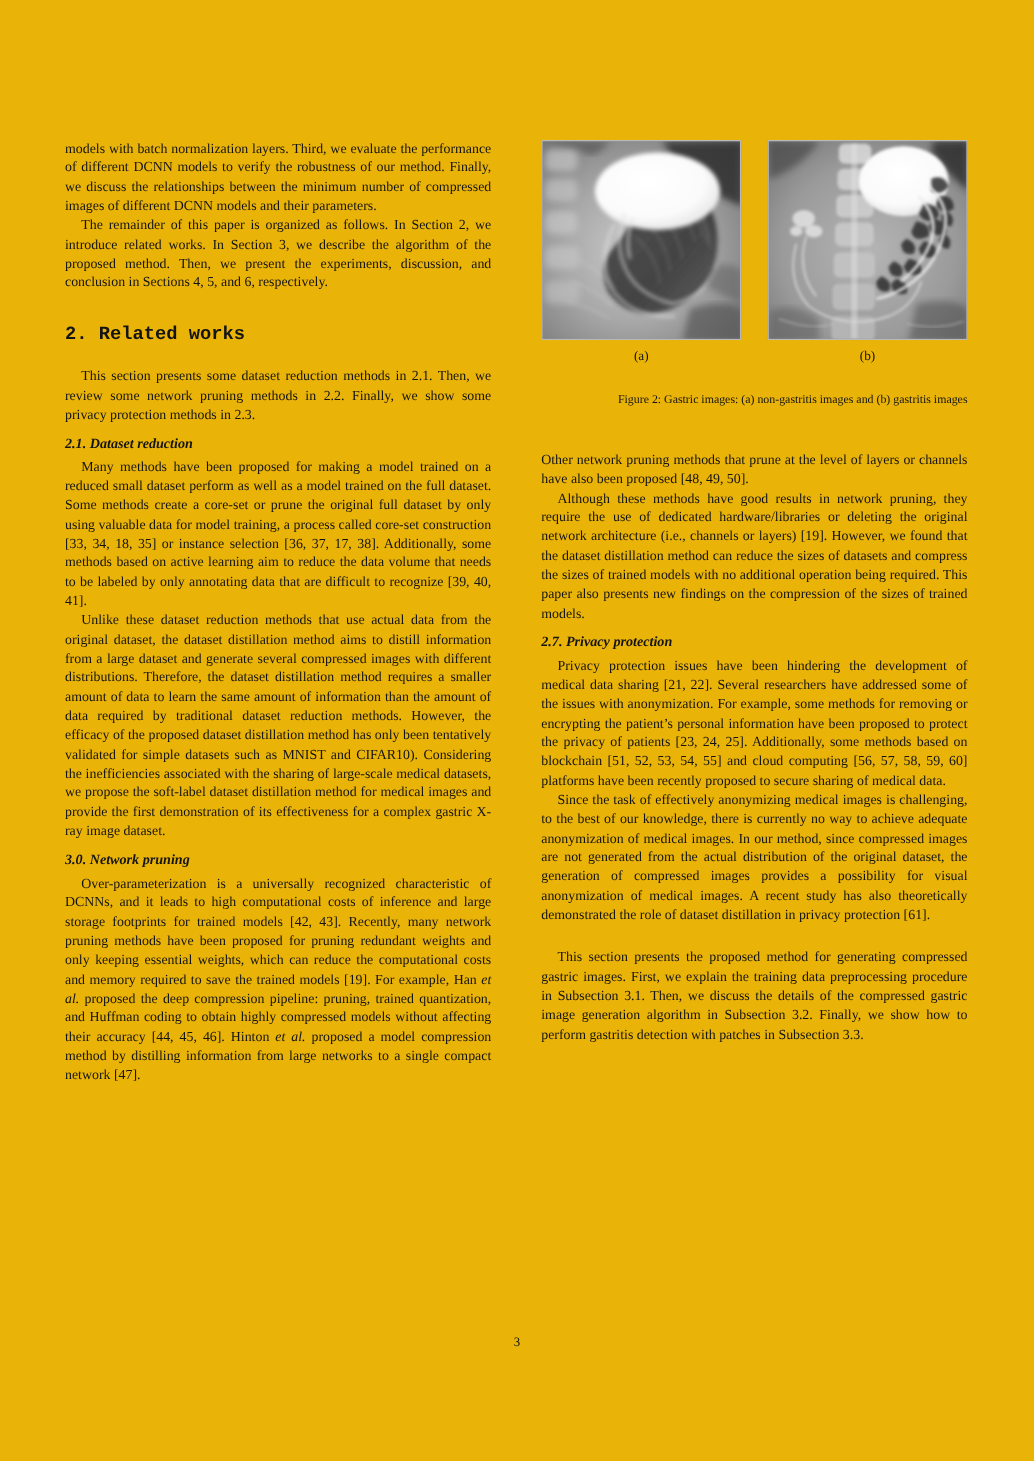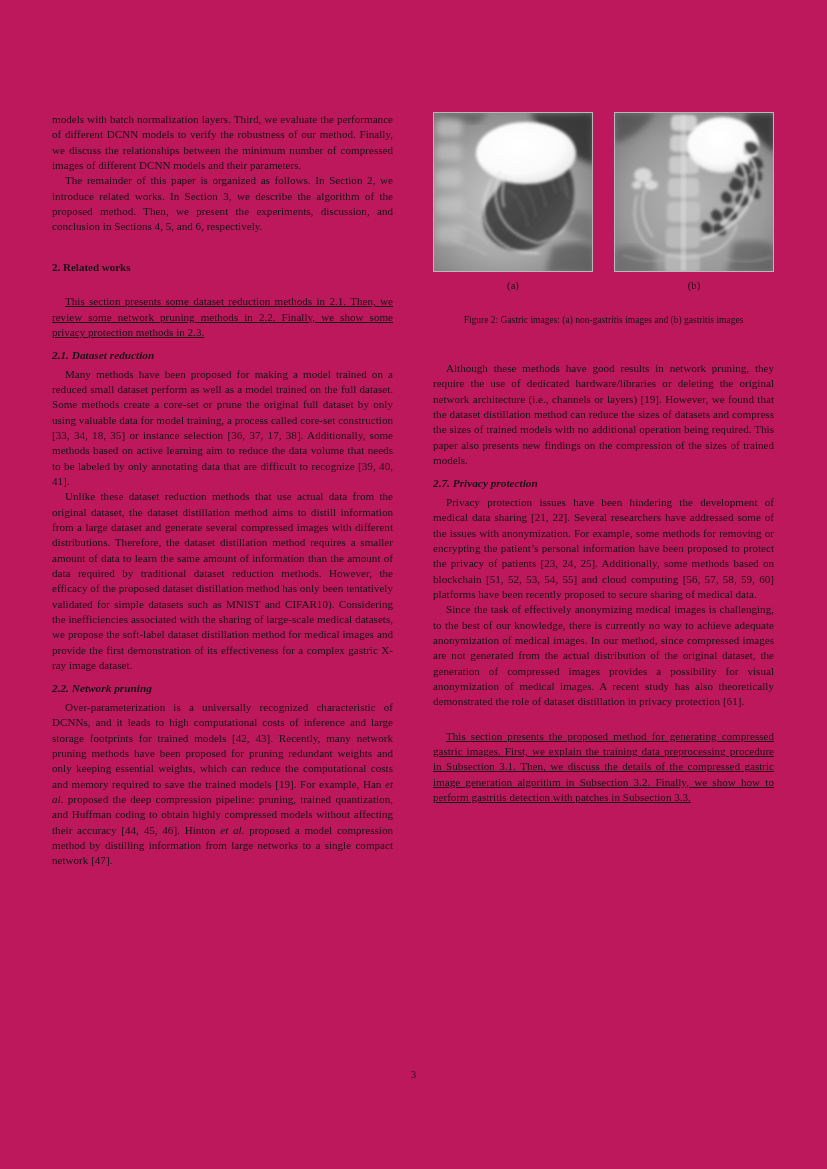--- a/index.html
+++ b/index.html
@@ -13,21 +13,21 @@
     position: relative;
     font-family: "Liberation Serif", "DejaVu Serif", serif;
     color: #141414;
     overflow: hidden;
   }
   .page {
     position: absolute;
     left: 0; top: 0;
     width: 827px;
     height: 1169px;
-    background: #be185d;
+    background: #eab308;
   }
   .content {
     position: absolute;
     left: 52px;
     top: 112px;
     width: 733px;
   }
   
   .cols {
     display: flex;
@@ -43,32 +43,33 @@
     line-height: 15.35px;
     text-align: justify;
     text-justify: inter-word;
     hyphens: manual;
   }
   .para.indent {
     text-indent: 13px;
   }
   .sec-head {
     margin: 0;
-    font-size: 11px;
+    font-size: 15px;
     font-weight: bold;
     line-height: 15.4px;
+    font-family: Liberation Mono, monospace;
   }
   .subsec-head {
     margin: 0;
     font-size: 11.3px;
     font-style: italic;
     line-height: 15.4px;
   }
   .sp-before-sec { margin-top: 25px; }
-  .sp-after-sec  { margin-top: 19px; text-decoration: underline; }
+  .sp-after-sec  { margin-top: 19px; }
   .sp-before-sub { margin-top: 8px; }
   .sp-after-sub  { margin-top: 3px; }
   i, .ital { font-style: italic; }
 
   
   .figure-block {
     width: 341px;
   }
   .fig-row {
     display: flex;
@@ -88,21 +89,21 @@
     background: #8d8d8d;
   }
   .fig-sublabel {
     text-align: center;
     font-size: 10.6px;
     margin-top: 7px;
     line-height: 13px;
   }
   .fig-caption {
     font-size: 9.5px;
-    text-align: center;
+    text-align: right;
     margin-top: 22px;
     line-height: 13px;
     width: 341px;
   }
   .fig-gap-after { height: 34px; }
 
   
   .page-number {
     position: absolute;
     left: 0;
@@ -129,21 +130,21 @@
         <h2 class="sec-head sp-before-sec">2.  Related works</h2>
 
         <p class="para indent sp-after-sec">This section presents some dataset reduction methods in 2.1. Then, we review some network pruning methods in 2.2. Finally, we show some privacy protection methods in 2.3.</p>
 
         <h3 class="subsec-head sp-before-sub">2.1.  Dataset reduction</h3>
 
         <p class="para indent sp-after-sub">Many methods have been proposed for making a model trained on a reduced small dataset perform as well as a model trained on the full dataset. Some methods create a core-set or prune the original full dataset by only using valuable data for model training, a process called core-set construction [33, 34, 18, 35] or instance selection [36, 37, 17, 38]. Additionally, some methods based on active learning aim to reduce the data volume that needs to be labeled by only annotating data that are difficult to recognize [39, 40, 41].</p>
 
         <p class="para indent">Unlike these dataset reduction methods that use actual data from the original dataset, the dataset distillation method aims to distill information from a large dataset and generate several compressed images with different distributions. Therefore, the dataset distillation method requires a smaller amount of data to learn the same amount of information than the amount of data required by traditional dataset reduction methods. However, the efficacy of the proposed dataset distillation method has only been tentatively validated for simple datasets such as MNIST and CIFAR10). Considering the inefficiencies associated with the sharing of large-scale medical datasets, we propose the soft-label dataset distillation method for medical images and provide the first demonstration of its effectiveness for a complex gastric X-ray image dataset.</p>
 
-        <h3 class="subsec-head sp-before-sub">2.2.  Network pruning</h3>
+        <h3 class="subsec-head sp-before-sub">3.0.  Network pruning</h3>
 
         <p class="para indent sp-after-sub"><span>Over-parameterization is a universally recognized characteristic of DCNNs, and it leads to high computational costs of inference and large storage footprints for trained models [42, 43]. Recently, many network pruning methods have been proposed for pruning redundant weights and only keeping essential weights, which can reduce the computational costs and memory required to save the trained models [19]. For example, Han </span><span class="ital">et al.</span><span> proposed the deep compression pipeline: pruning, trained quantization, and Huffman coding to obtain highly compressed models without affecting their accuracy [44, 45, 46]. Hinton </span><span class="ital">et al.</span><span> proposed a model compression method by distilling information from large networks to a single compact network [47].</span></p>
 
       </div>
 
       <div class="col">
 
         <div class="figure-block">
           <div class="fig-row">
 
@@ -302,20 +303,21 @@
               </div>
               <div class="fig-sublabel">(b)</div>
             </div>
 
           </div>
 
           <div class="fig-caption">Figure 2: Gastric images: (a) non-gastritis images and (b) gastritis images</div>
           <div class="fig-gap-after"></div>
         </div>
 
+        <p class="para">Other network pruning methods that prune at the level of layers or channels have also been proposed [48, 49, 50].</p>
 
         <p class="para indent">Although these methods have good results in network pruning, they require the use of dedicated hardware/libraries or deleting the original network architecture (i.e., channels or layers) [19]. However, we found that the dataset distillation method can reduce the sizes of datasets and compress the sizes of trained models with no additional operation being required. This paper also presents new findings on the compression of the sizes of trained models.</p>
 
         <h3 class="subsec-head sp-before-sub">2.7.  Privacy protection</h3>
 
         <p class="para indent sp-after-sub">Privacy protection issues have been hindering the development of medical data sharing [21, 22]. Several researchers have addressed some of the issues with anonymization. For example, some methods for removing or encrypting the patient’s personal information have been proposed to protect the privacy of patients [23, 24, 25]. Additionally, some methods based on blockchain [51, 52, 53, 54, 55] and cloud computing [56, 57, 58, 59, 60] platforms have been recently proposed to secure sharing of medical data.</p>
 
         <p class="para indent">Since the task of effectively anonymizing medical images is challenging, to the best of our knowledge, there is currently no way to achieve adequate anonymization of medical images. In our method, since compressed images are not generated from the actual distribution of the original dataset, the generation of compressed images provides a possibility for visual anonymization of medical images. A recent study has also theoretically demonstrated the role of dataset distillation in privacy protection [61].</p>
 
 

